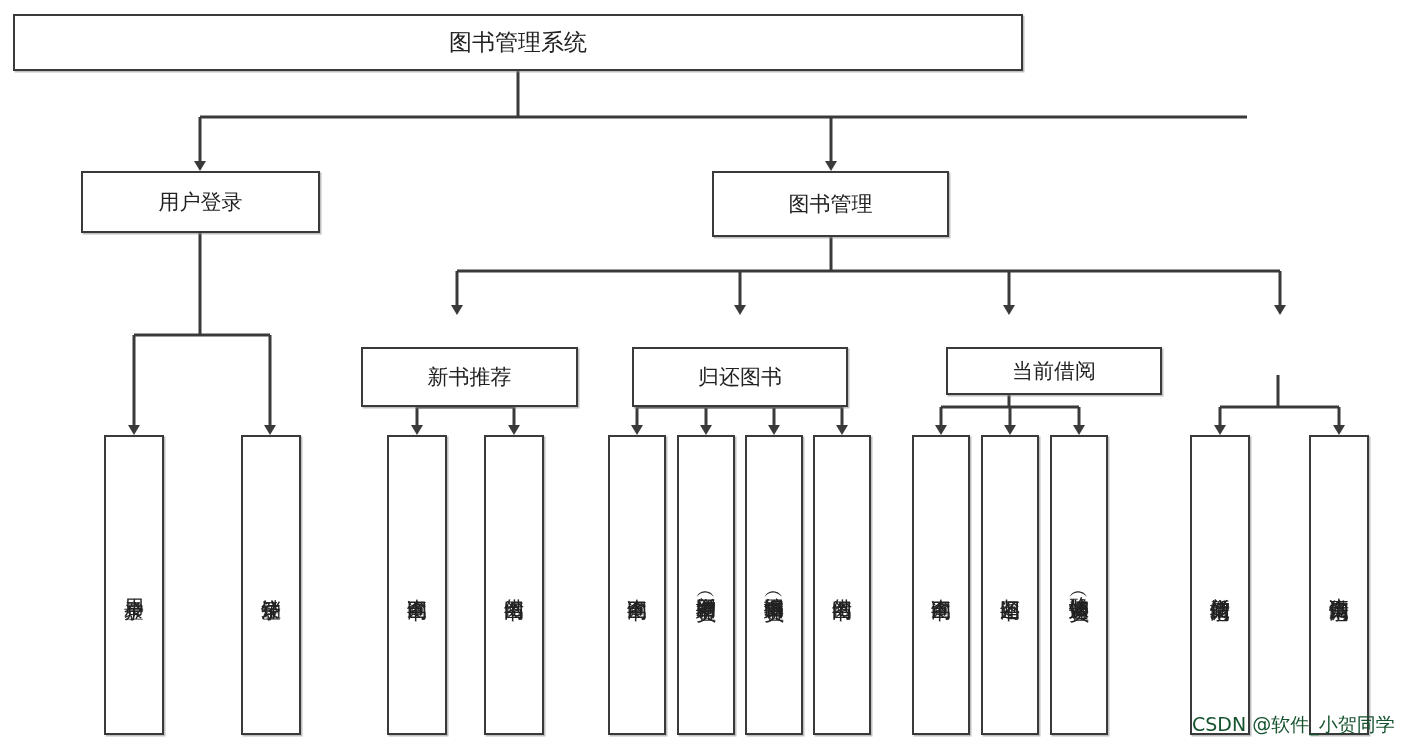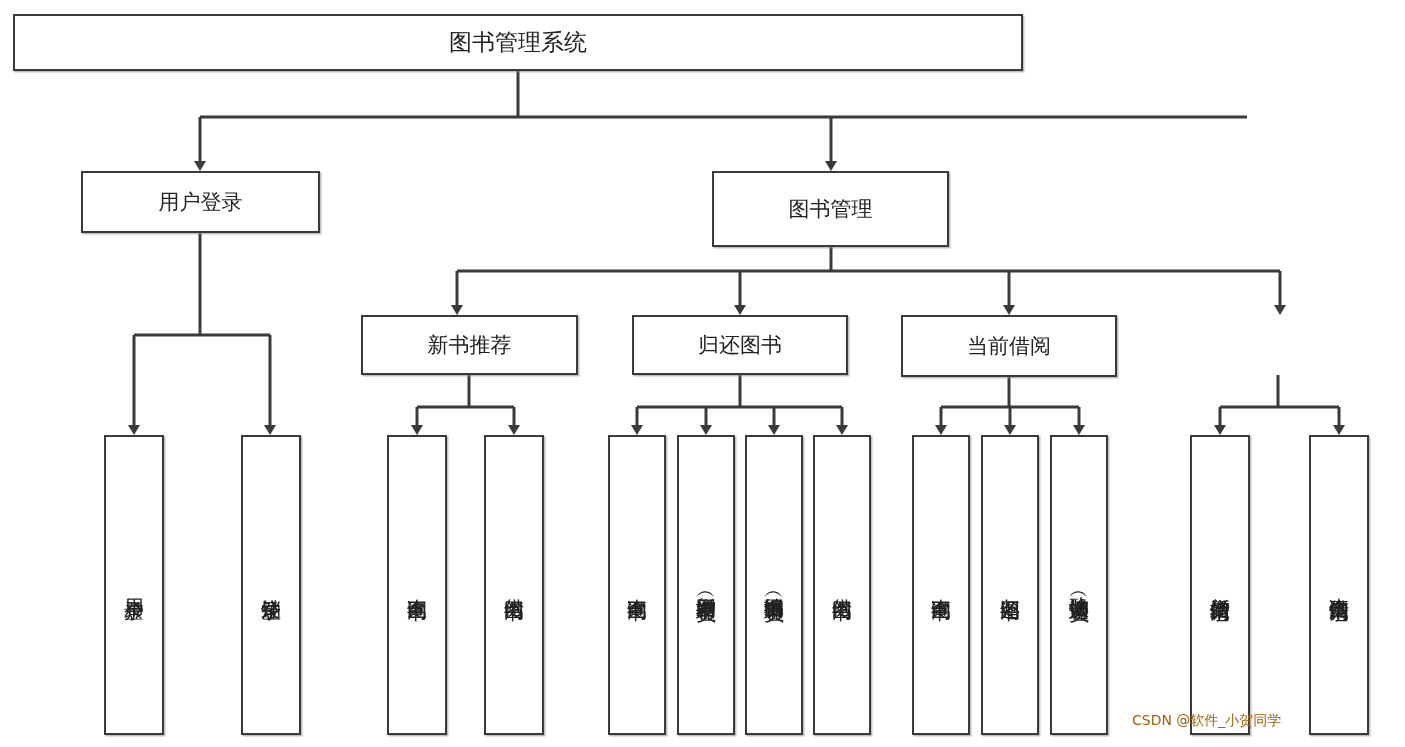--- a/index.html
+++ b/index.html
@@ -39,43 +39,44 @@
     box-shadow: 1.5px 1.5px 0 0 rgba(140,140,140,0.55);
   }
   .node.root {
     font-size: 23px;
   }
   .node.lvl2 {
     font-size: 21px;
   }
   .node.lvl3 {
     font-size: 21px;
+    margin-top: 32px;
   }
   .node.leaf {
     font-size: 20px;
     line-height: 1.04;
     padding: 6px 0;
   }
   .vtext {
     writing-mode: vertical-rl;
     text-orientation: upright;
     letter-spacing: 1px;
     white-space: nowrap;
     display: block;
   }
   .htext {
     display: block;
     white-space: nowrap;
   }
   #watermark {
     position: absolute;
-    left: 1132px;
+    left: 1192px;
     top: 712px;
-    font-size: 14px;
-    color: #a16207;
+    font-size: 19px;
+    color: #14532d;
     white-space: nowrap;
     font-family: "DejaVu Sans", "Liberation Sans", sans-serif;
   }
 </style>
 </head>
 <body>
 
 <div id="canvas">
 
   <svg id="edges" viewBox="0 0 1405 747" xmlns="http://www.w3.org/2000/svg">
@@ -128,31 +129,31 @@
     </g>
   </svg>
 
   <div class="node root" style="left:13px; top:14px; width:1010px; height:57px;">
     <span class="htext">图书管理系统</span>
   </div>
 
   <div class="node lvl2" style="left:81px; top:171px; width:239px; height:62px;">
     <span class="htext">用户登录</span>
   </div>
-  <div class="node lvl2" style="left:712px; top:171px; width:237px; height:76px;align-items:center;">
+  <div class="node lvl2" style="left:712px; top:171px; width:237px; height:66px;align-items:center;">
     <span class="htext">图书管理</span>
   </div>
 
   <div class="node lvl3" style="left:361px; top:315px; width:217px; height:60px;">
     <span class="htext">新书推荐</span>
   </div>
   <div class="node lvl3" style="left:632px; top:315px; width:216px; height:60px;">
     <span class="htext">归还图书</span>
   </div>
-  <div class="node lvl3" style="left:901px; top:315px; width:216px; height:62px;justify-content:center;">
+  <div class="node lvl3" style="left:946px; top:315px; width:216px; height:48px;justify-content:center;">
     <span class="htext">当前借阅</span>
   </div>
 
   <div class="node leaf" style="left:104px; top:435px; width:60px; height:300px;">
     <span class="vtext">用户登录</span>
   </div>
   <div class="node leaf" style="left:241px; top:435px; width:60px; height:300px;">
     <span class="vtext">注销登录</span>
   </div>
 

